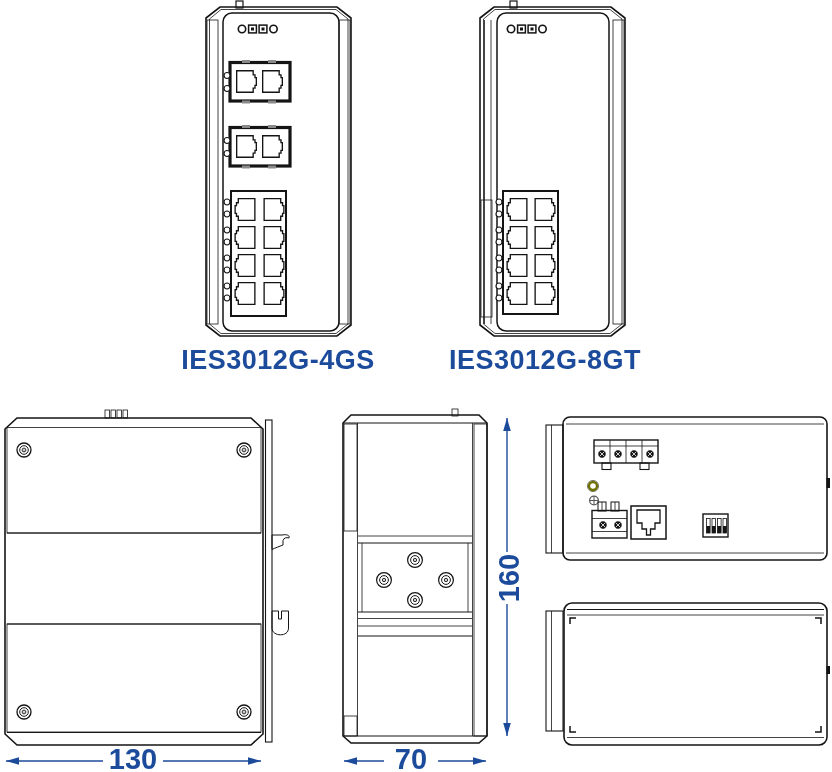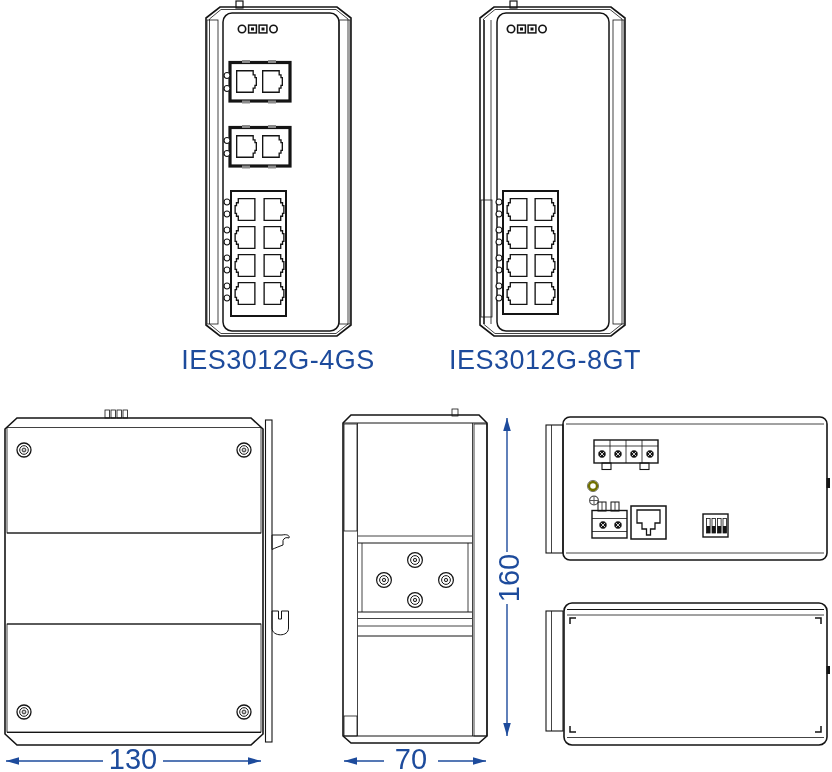--- a/index.html
+++ b/index.html
@@ -1,16 +1,16 @@
 <!DOCTYPE html>
 <html style="--accent: #1d4b9c; --led-ring: #707000; --line: #141414;"><head>
 <meta charset="utf-8">
 <style>
   html,body{margin:0;padding:0;background:#fff;}
-  #stage{position:relative;width:832px;height:772px;background:#fff;overflow:hidden;}
+  #stage{position:relative;width:832px;height:772px;background:#fff;overflow:hidden;font-weight:bold;}
   svg{display:block;}
   text{font-family:"Liberation Sans", sans-serif;}
   .accent-text{fill:var(--accent,#1d4b9c);stroke:none;}
   .model-label{font-size:27px;letter-spacing:.5px;}
   .dim-text{font-size:29px;}
   .dim-line{stroke:var(--accent,#1d4b9c);stroke-width:1.4;fill:none;}
   .dim-arrow{fill:var(--accent,#1d4b9c);stroke:none;}
   .ln{stroke:#141414;fill:none;}
   .thin{stroke-width:.8;}
   .led-ring{stroke:var(--led-ring,#707000);}

